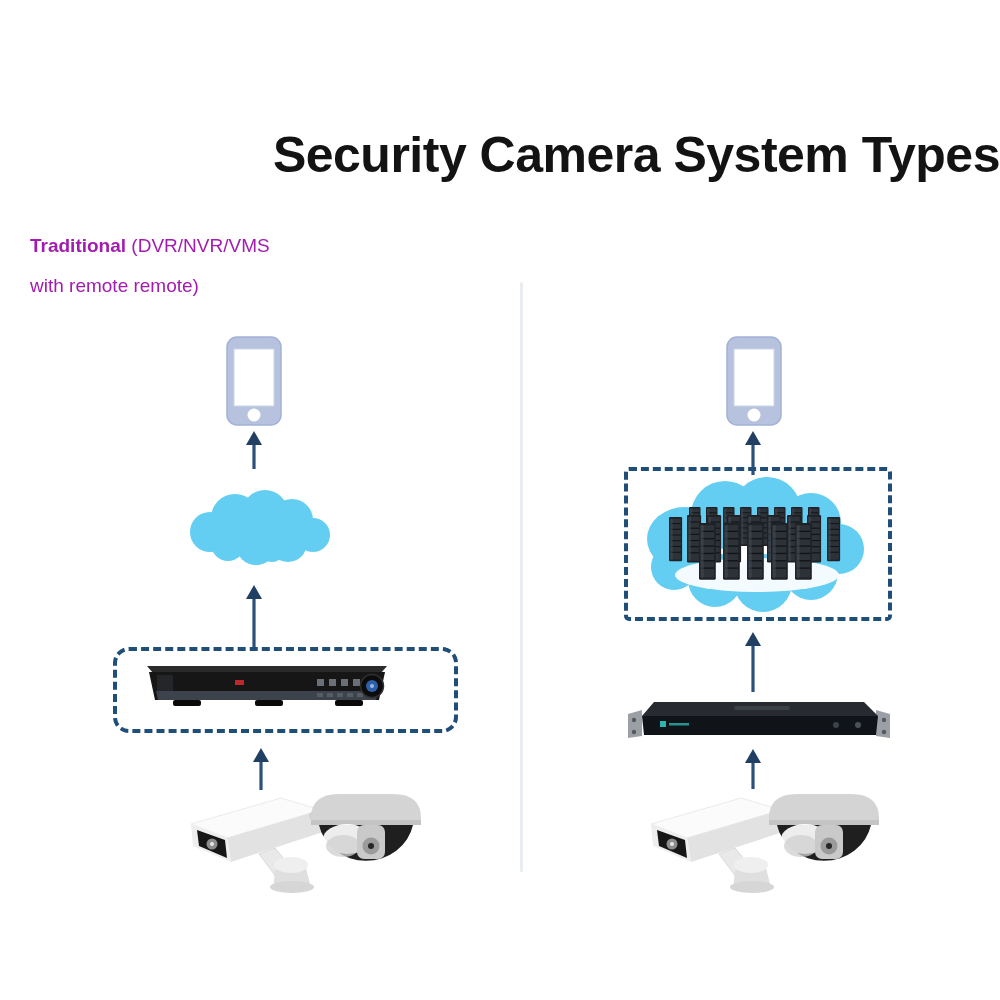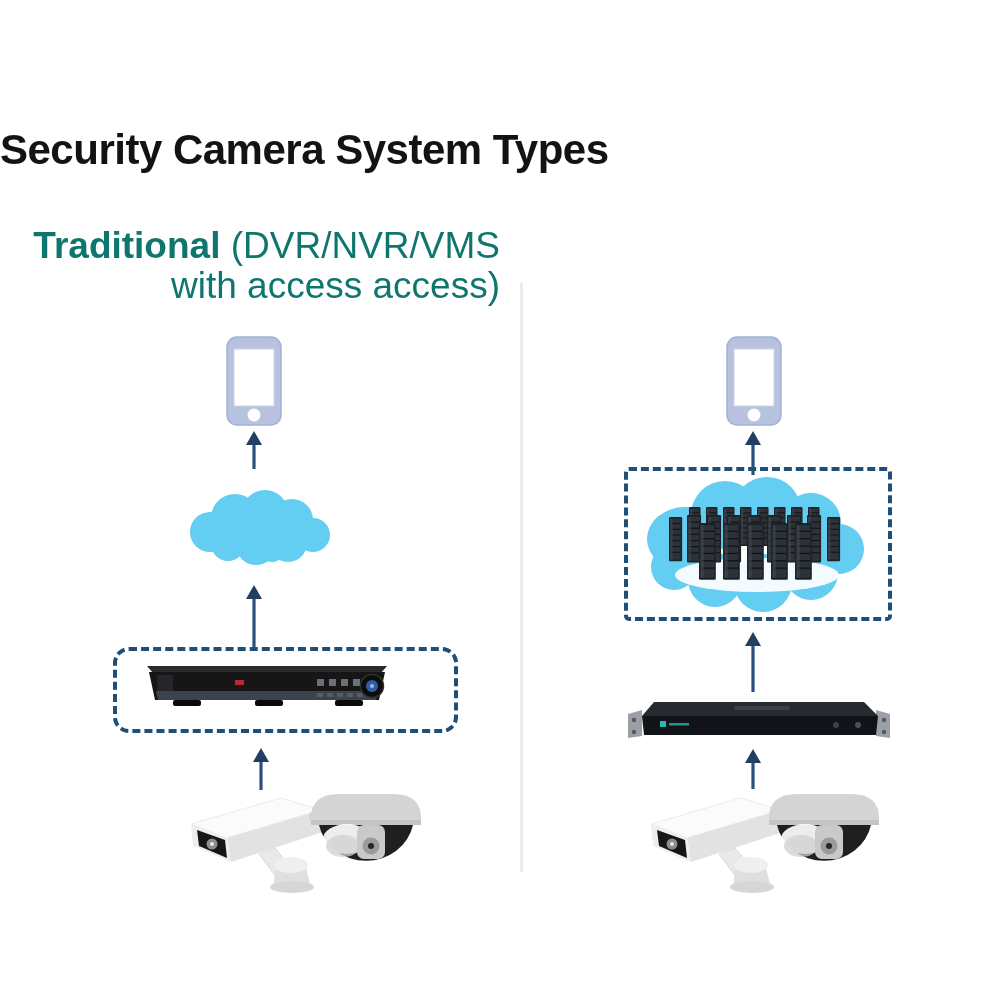--- a/index.html
+++ b/index.html
@@ -2,24 +2,24 @@
 <html><head>
 <meta charset="utf-8">
 <style>
   html,body{margin:0;padding:0;background:#ffffff;}
   *{box-sizing:border-box;}
   .canvas{
     position:relative;width:1000px;height:1000px;background:#ffffff;
     font-family:"Liberation Sans", sans-serif;color:#141414;overflow:hidden;
   }
   .title{
-    position:absolute;top:126px;left:0;width:100%;text-align:left;
-    font-size:42px;font-weight:700;letter-spacing:-0.5px;color:#131313;
-  }
-  .col-heading{position:absolute;text-align:right;font-size:37px;line-height:40px;color:#0f766e;}
+    position:absolute;top:126px;left:0;width:100%;text-align:right;
+    font-size:50px;font-weight:700;letter-spacing:-0.5px;color:#131313;
+  }
+  .col-heading{position:absolute;text-align:left;font-size:19px;line-height:40px;color:#a21caf;}
   .col-heading .hb{font-weight:700;}
   .col-heading .hr{font-weight:400;}
   .heading-left{left:30px;top:226px;width:470px;}
   .heading-right{left:565px;top:228px;width:360px;}
   .divider{
     position:absolute;left:520px;top:282px;width:3px;height:590px;
     background:#e9ecf0;border-radius:2px;
   }
   .abs{position:absolute;}
   .dashed-box{
@@ -31,21 +31,21 @@
 </style>
 </head>
 <body>
 
 <div class="canvas">
 
   <div class="title">Security Camera System Types</div>
 
   <div class="col-heading heading-left">
     <div><span class="hb">Traditional</span><span class="hr"> (DVR/NVR/VMS</span></div>
-    <div class="hr">with access access)</div>
+    <div class="hr">with remote remote)</div>
   </div>
 
 
   <div class="divider"></div>
 
   <div class="abs" style="left:226px;top:336px;">
     <svg width="56" height="90" viewBox="0 0 56 90">
       <rect x="1" y="1" width="54" height="88" rx="10" fill="#b7c2df" stroke="#a2b1d6" stroke-width="1.5"></rect>
       <rect x="8" y="13" width="40" height="57" fill="#ffffff" stroke="#ccd4e8" stroke-width="1"></rect>
       <circle cx="28" cy="79" r="6.5" fill="#ffffff"></circle>

